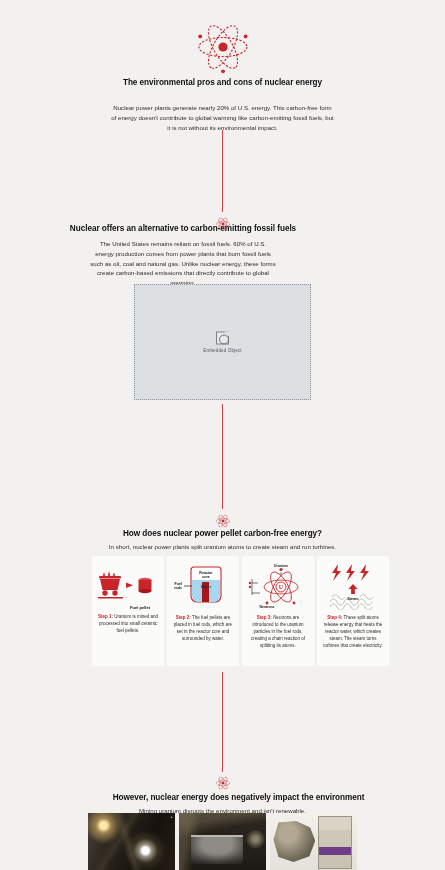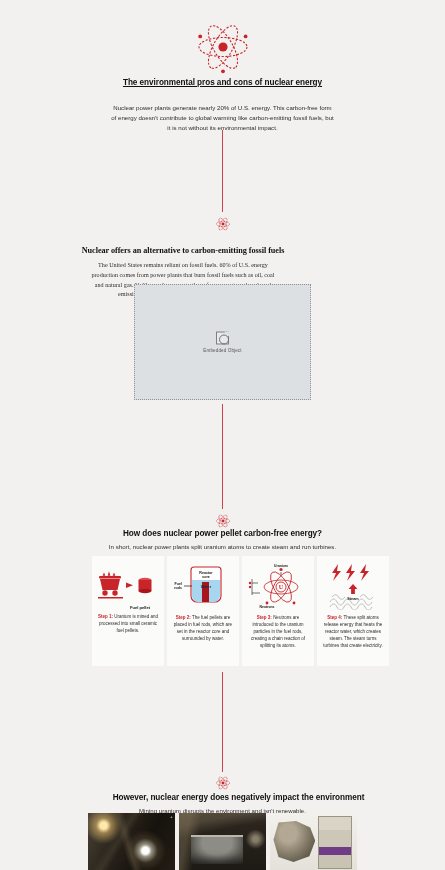--- a/index.html
+++ b/index.html
@@ -53,27 +53,27 @@
     position: absolute;
     left: 50%;
     transform: translateX(-50%);
   }
   .atom svg { display: block; }
 
   
   #sec1 { position: absolute; left: 0; top: 0; width: 445px; }
   #atom-hero { top: 18px; }
   #sec1 .txtblk { position: absolute; top: 78px; left: 0; width: 445px; }
-  #sec1 .h-title { margin-bottom: 15px; text-decoration: underline; }
+  #sec1 .h-title { margin-bottom: 15px; }
   #sec1 .body-copy { padding: 0 110px; }
 
   
   #sec2 { position: absolute; left: 0; top: 0; width: 445px; }
   #atom-2 { top: 216px; }
-  #sec2 .txtblk { position: absolute; top: 246px; left: 0; width: 366px; font-family: Liberation Serif, serif; }
+  #sec2 .txtblk { position: absolute; top: 224px; left: 0; width: 366px; }
   #sec2 .h-title { margin-bottom: 5px; }
   #sec2 .body-copy { padding: 0 90px; }
   #sec2 .sub-label { margin-top: 6px; }
 
   .chart-frame {
     position: absolute;
     left: 134px;
     top: 284px;
     width: 177px;
     height: 116px;

